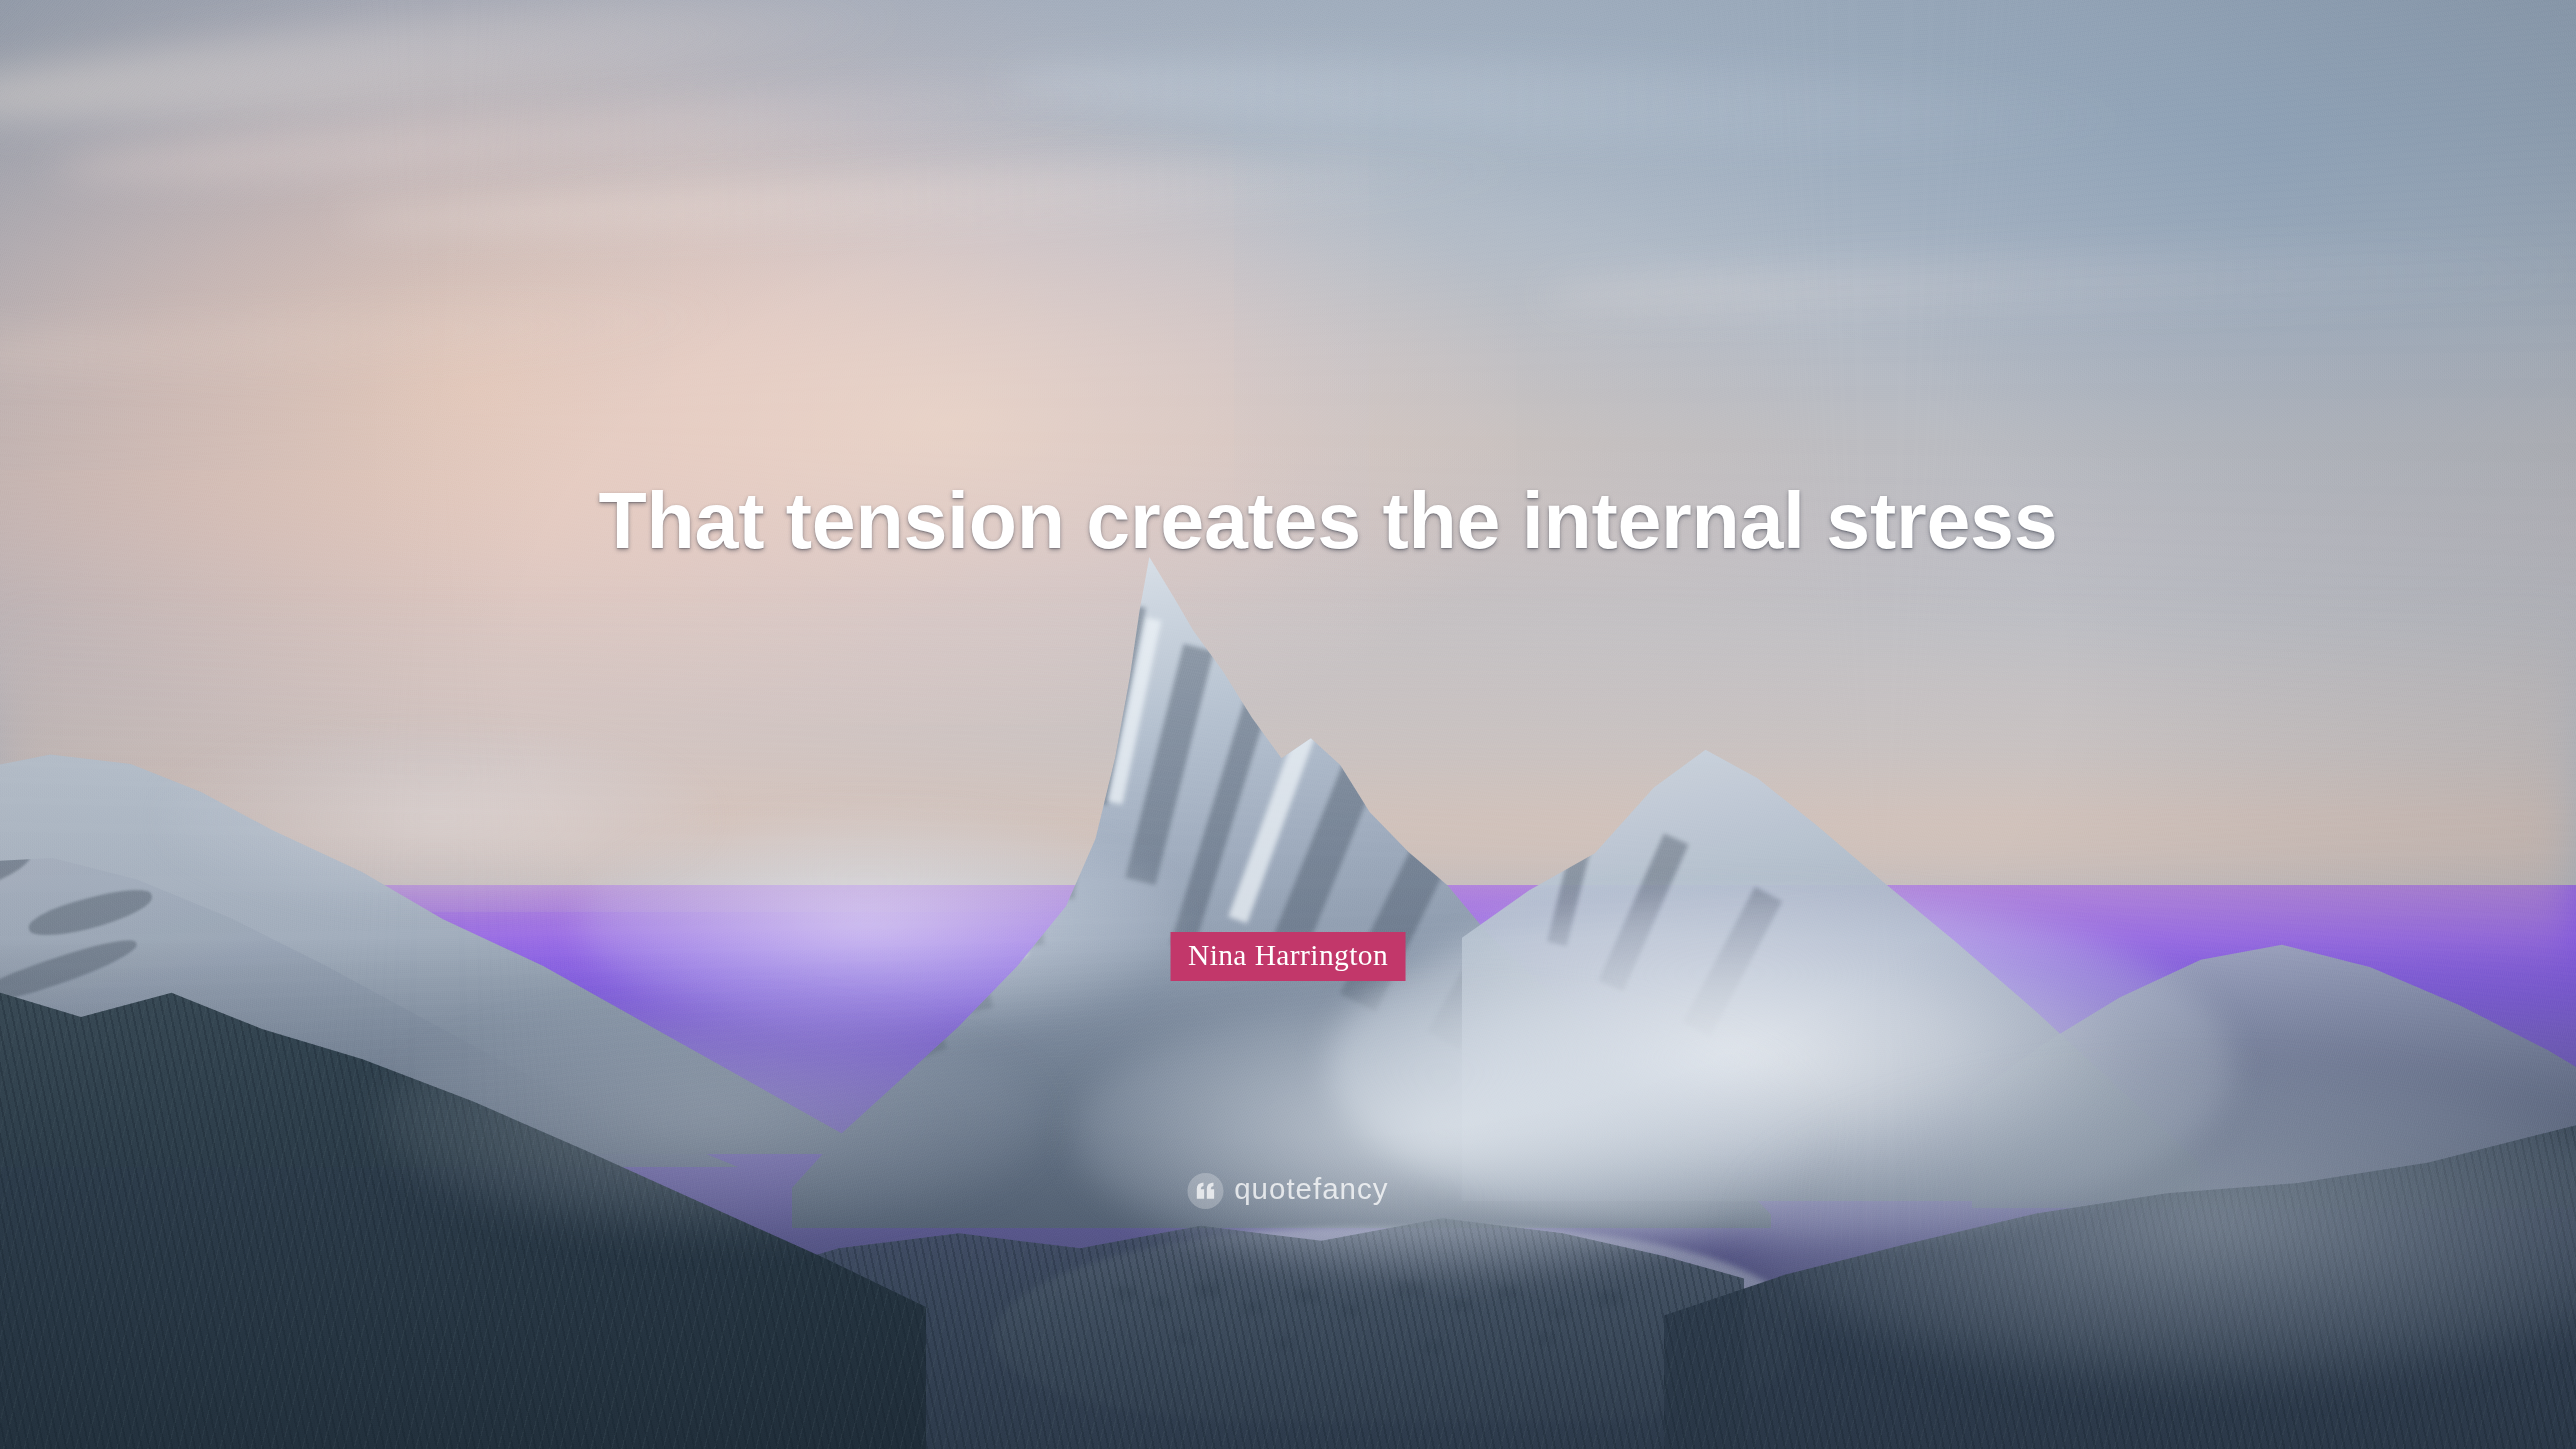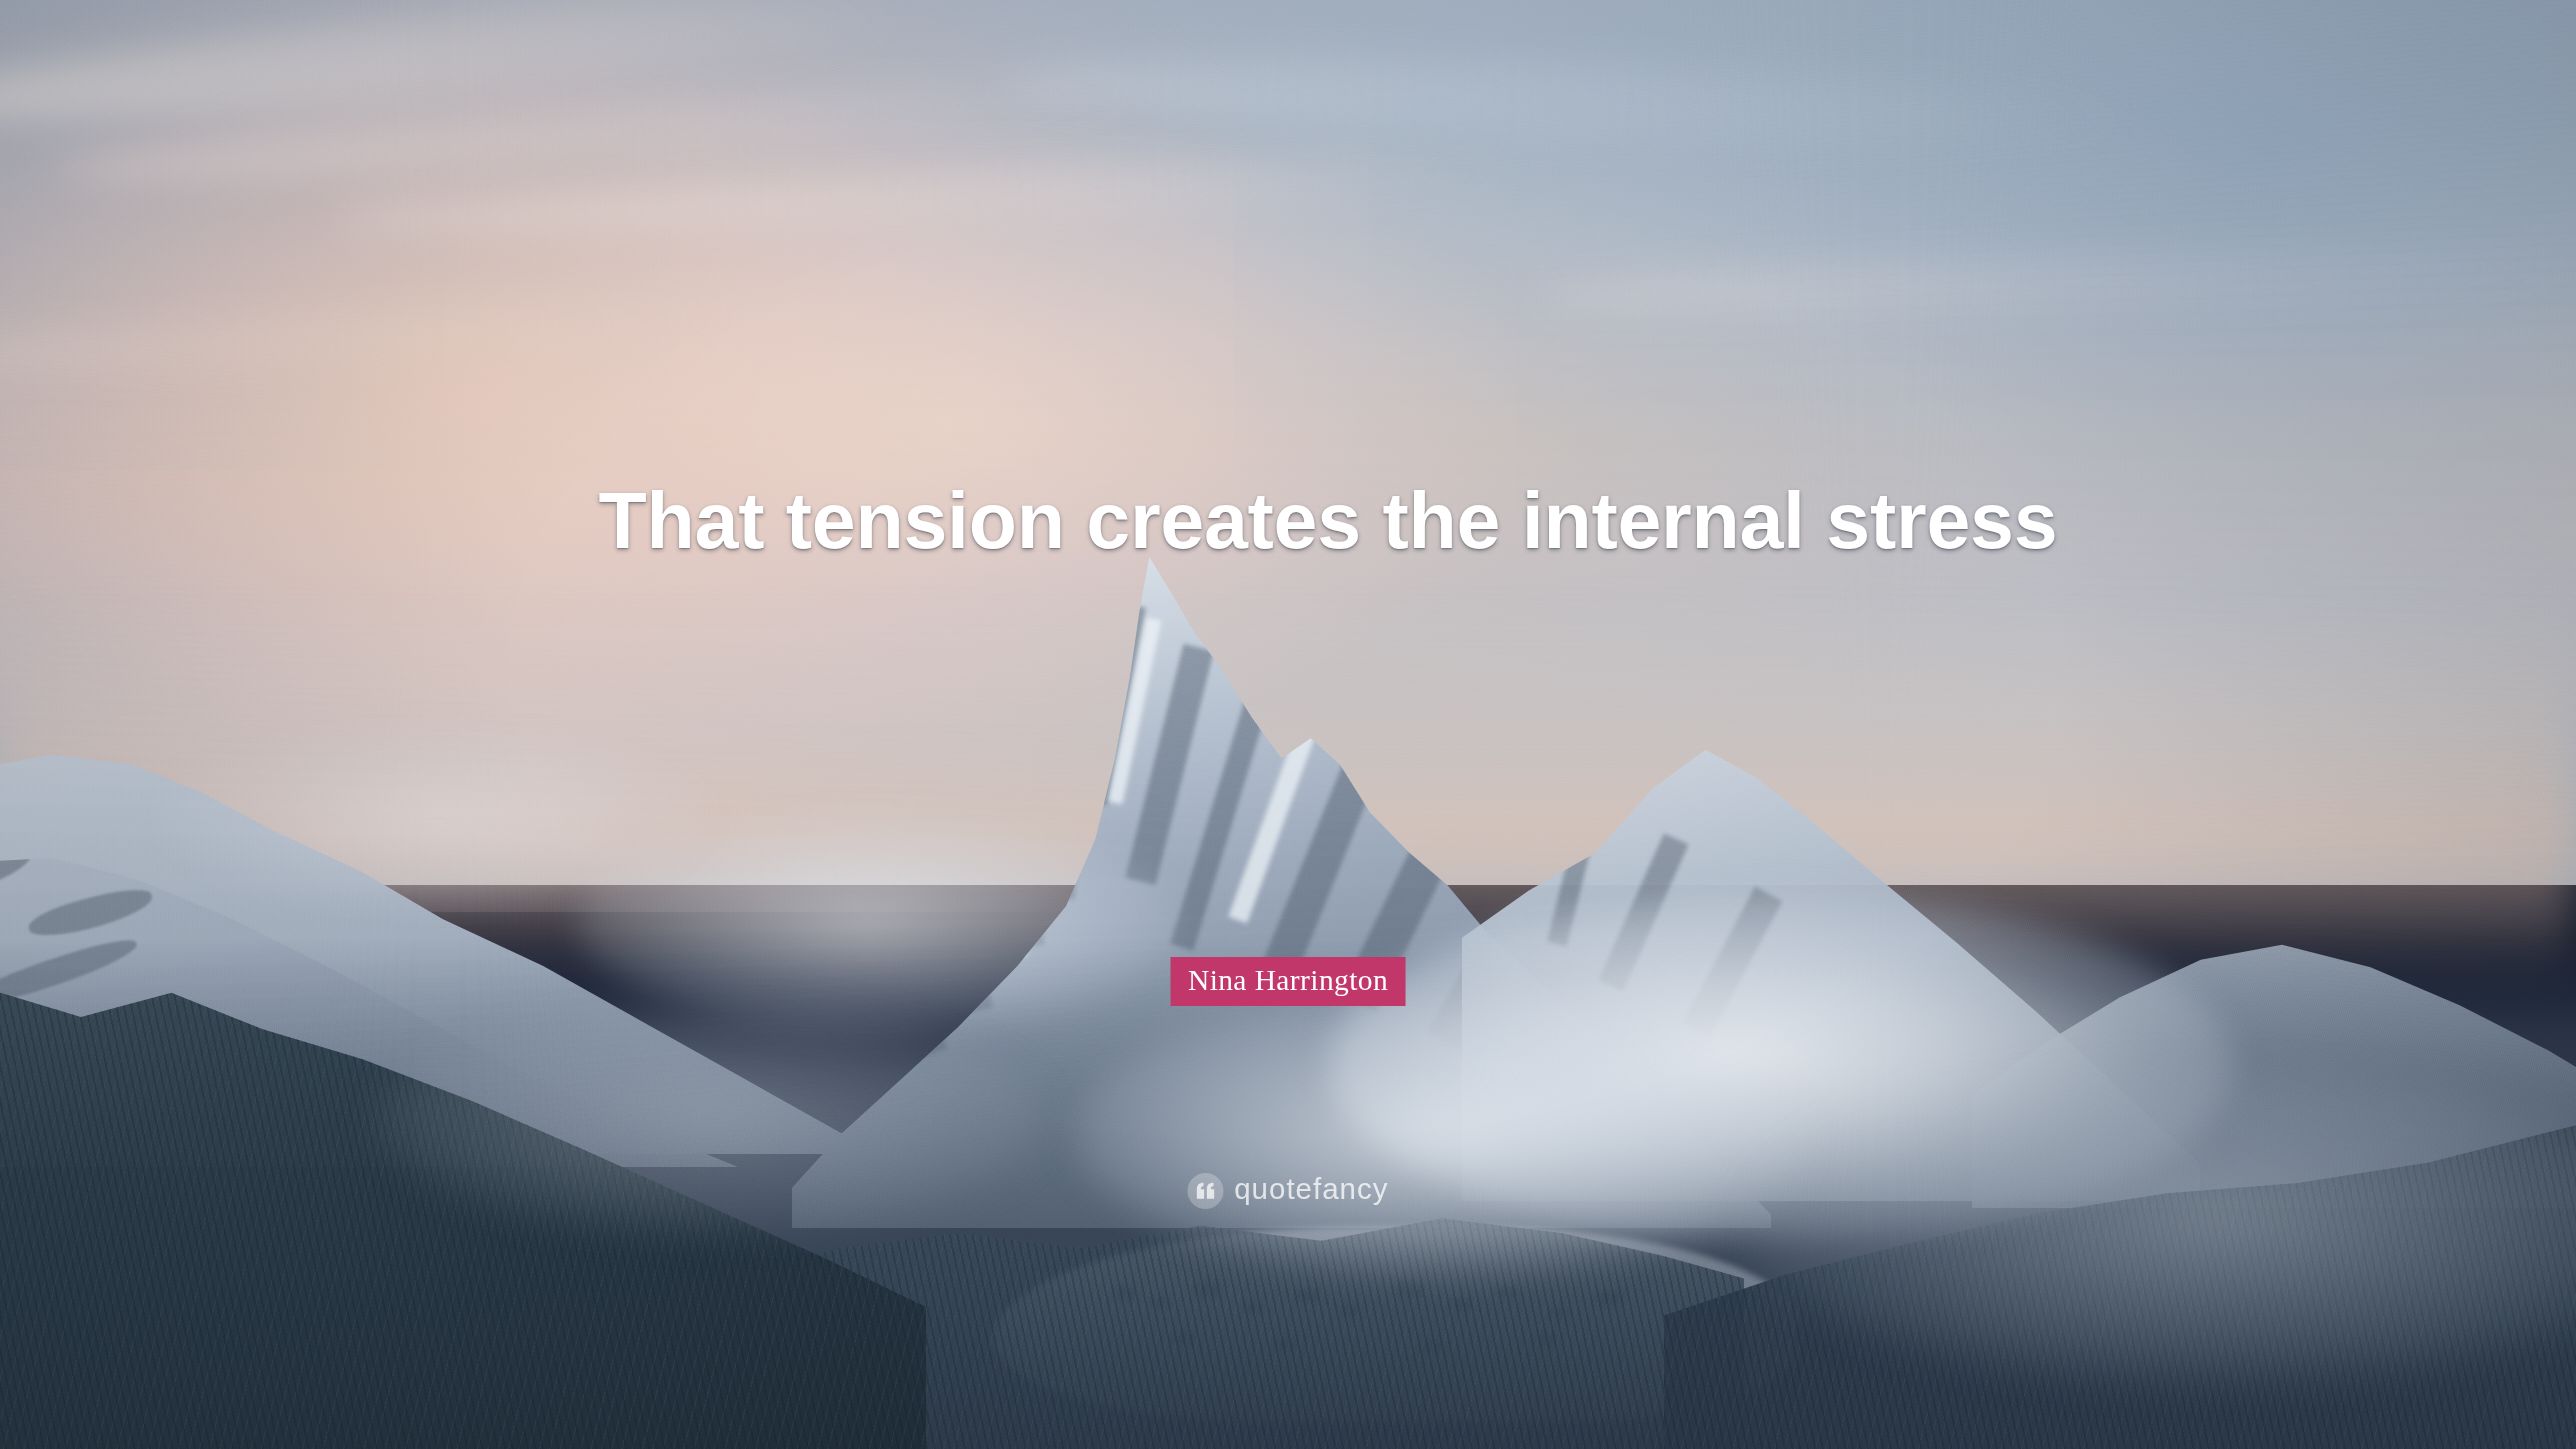--- a/index.html
+++ b/index.html
@@ -11,21 +11,21 @@
   body {
     font-family: "Liberation Sans", sans-serif;
   }
 
   
   #poster {
     position: relative;
     width: 2576px;
     height: 1449px;
     overflow: hidden;
-    background: #0f172a;
+    background: #8b5cf6;
     user-select: none;
   }
 
   
   .photo {
     position: absolute;
     inset: 0;
     overflow: hidden;
   }
 
@@ -400,21 +400,21 @@
     letter-spacing: -0.3px;
     text-shadow:
        0 2px 4.7px rgba(40,46,60,0.40),
        0 0.7px 1.3px rgba(40,46,60,0.30);
     white-space: nowrap;
   }
 
   .author-badge {
     position: absolute;
     left: 50%;
-    top: 957px;
+    top: 932px;
     transform: translateX(-50%);
     background: #c2376a;
     padding: 6px 17.4px 8.7px 17.4px;
     display: inline-block;
   }
   .author-name {
     color: #ffffff;
     font-family: "Liberation Serif", serif;
     font-weight: 400;
     font-size: 29.5px;

